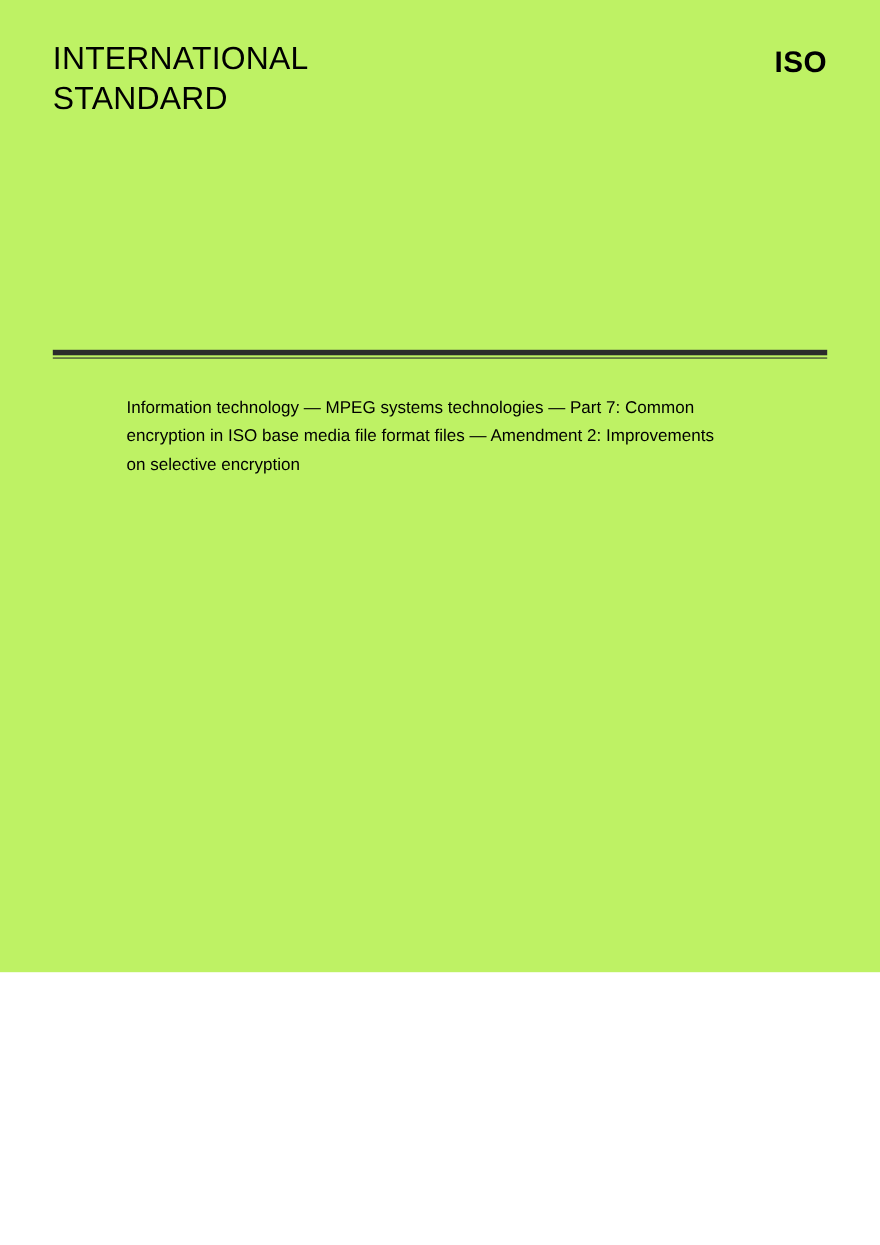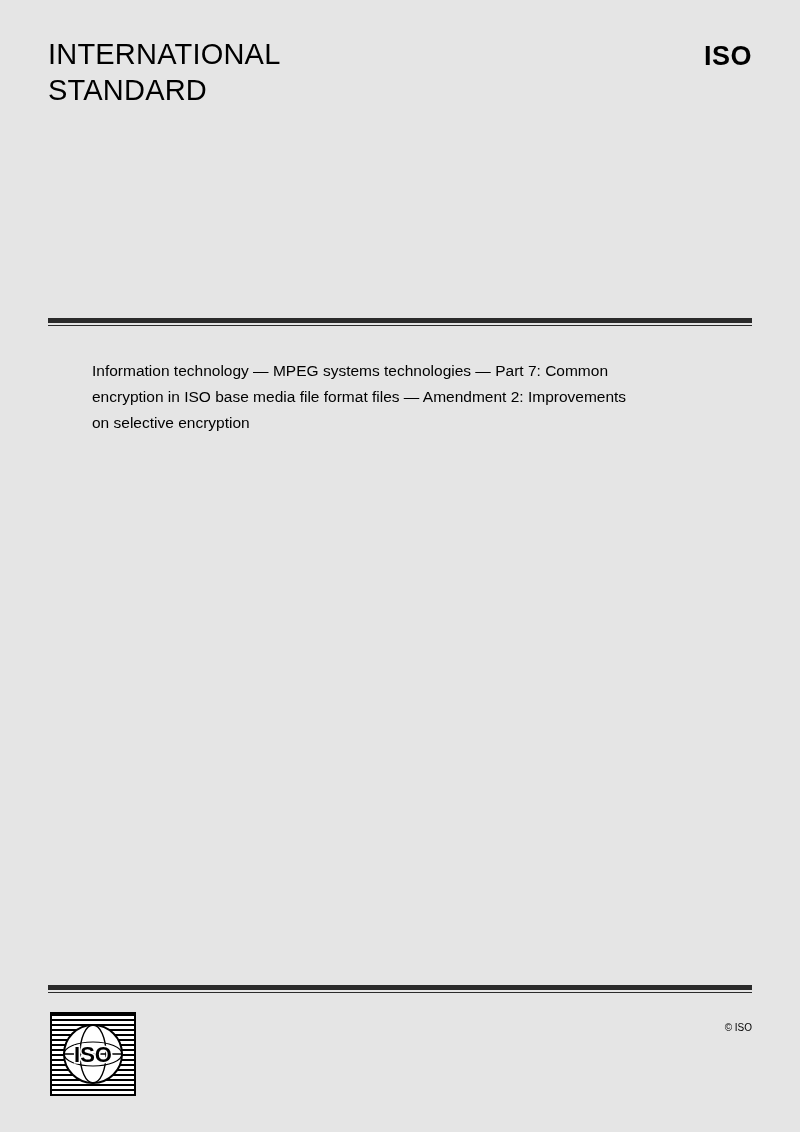--- a/index.html
+++ b/index.html
@@ -7,23 +7,23 @@
     padding: 0;
     background: #ffffff;
   }
   body {
     font-family: "Liberation Sans", sans-serif;
     color: #000000;
   }
   .page {
     position: relative;
     width: 800px;
-    height: 1132px;
+    height: 884px;
     margin: 0 auto;
-    background: #e5e5e5;
+    background: #bef264;
     overflow: hidden;
   }
 
   
   .header {
     position: absolute;
     left: 48px;
     right: 48px;
     top: 36px;
     display: flex;
@@ -70,21 +70,21 @@
     height: 1px;
     background: #2b2b2b;
     margin-top: 2px;
   }
   #rule-top { top: 318px; }
   #rule-bottom { top: 985px; }
 
   
   .title-block {
     position: absolute;
-    left: 92px;
+    left: 115px;
     top: 358px;
     width: 540px;
     font-size: 15.5px;
     line-height: 26px;
     color: #000;
   }
 
   
   .logo {
     position: absolute;

